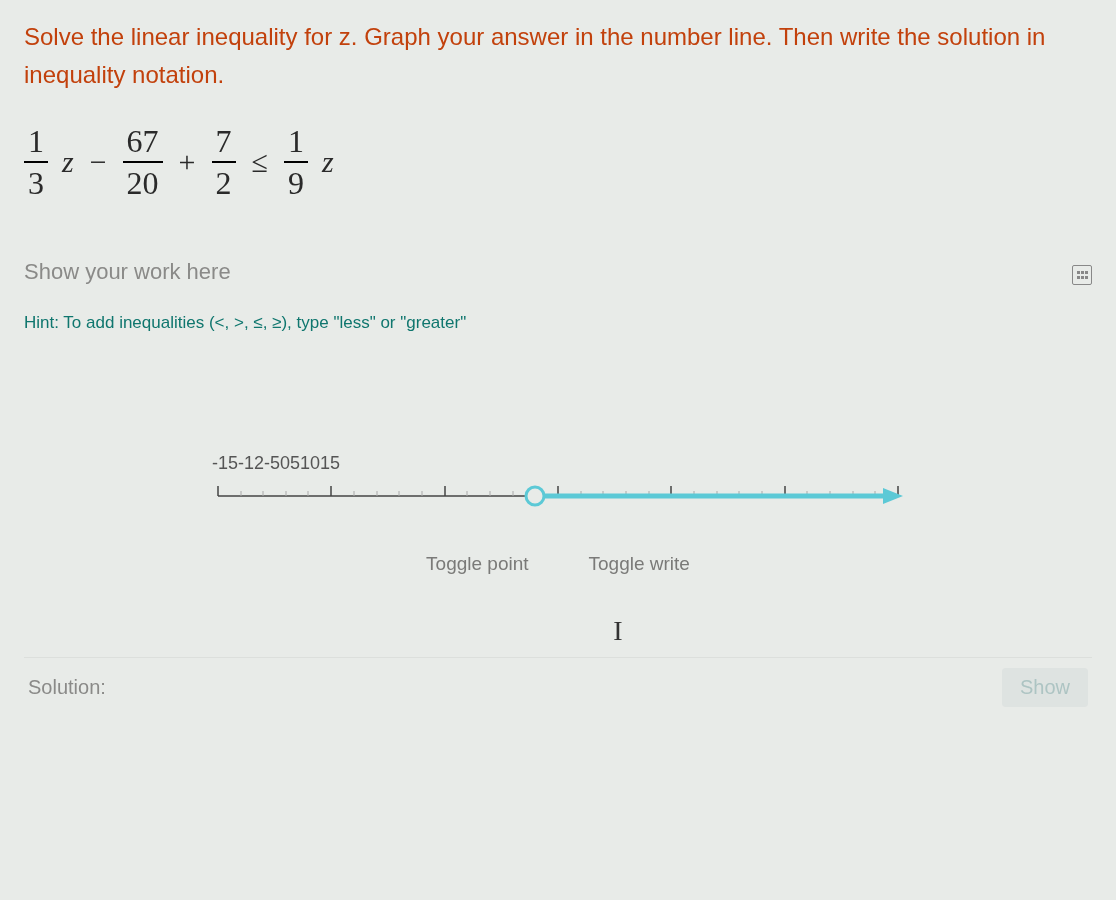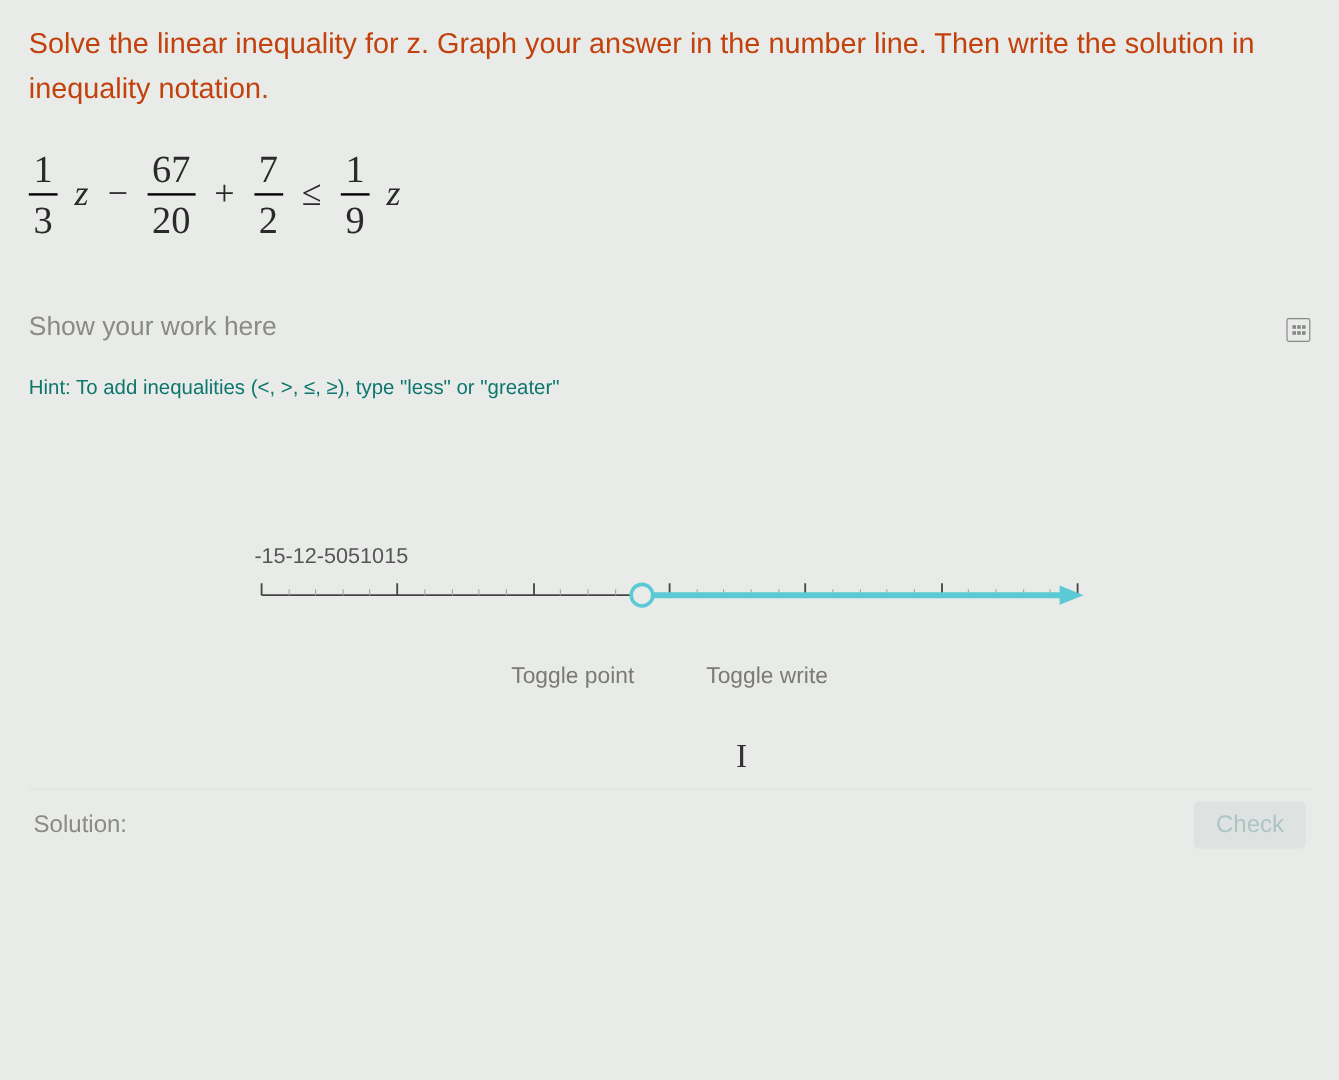--- a/index.html
+++ b/index.html
@@ -250,14 +250,14 @@
 
 <div class="toggle-buttons">
   <span>Toggle point</span>
   <span>Toggle write</span>
 </div>
 
 <div class="cursor-mark">I</div>
 
 <div class="solution-row">
   <span class="solution-label">Solution:</span>
-  <span class="check-btn">Check</span>
+  <span class="check-btn">Show</span>
 </div>
 
 </body></html>

